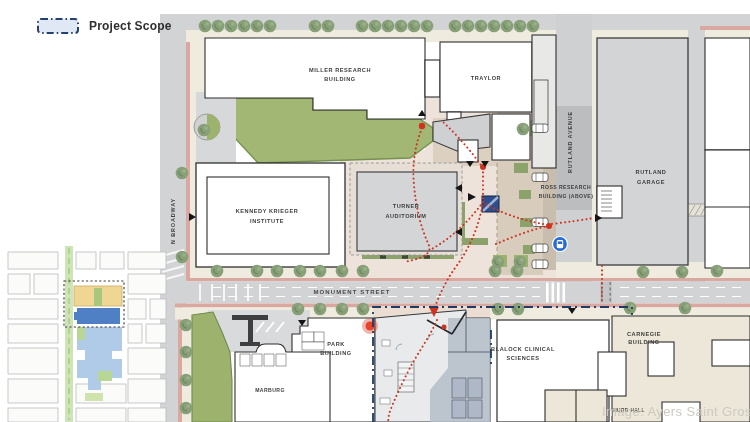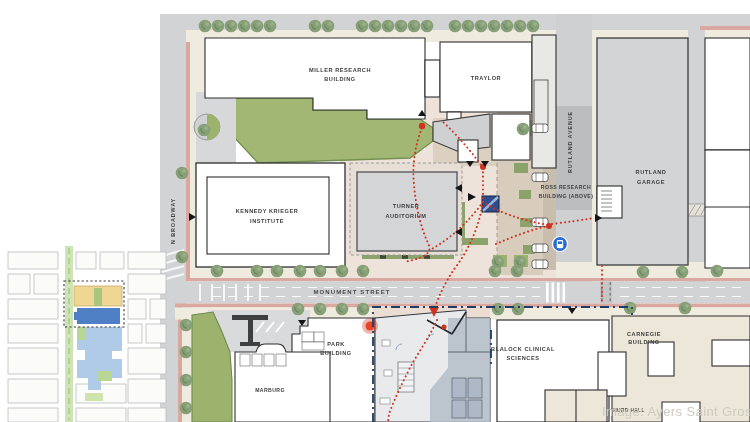--- a/index.html
+++ b/index.html
@@ -14,20 +14,26 @@
   .st{font-size:6px;letter-spacing:1.1px;fill:#4a4a4a;text-anchor:middle;font-weight:600;}
   .stv{font-size:5.4px;letter-spacing:.9px;fill:#434343;text-anchor:middle;font-weight:600;}
   .hurd{font-size:4.8px;letter-spacing:.4px;fill:#4f4e47;text-anchor:middle;font-weight:600;}
   .credit{font-size:13px;fill:#cdc9c0;letter-spacing:.4px;font-weight:400;}
 </style>
 </head>
 <body>
 
 <div class="canvas">
 
+  <div class="legend">
+    <svg width="44" height="18">
+      <rect x="2" y="2" width="40" height="14" rx="3" fill="#dfe8f4" stroke="#24406e" stroke-width="2" stroke-dasharray="7 3 1.5 3"></rect>
+    </svg>
+    <span class="legend-label">Project Scope</span>
+  </div>
 
   <svg class="map-svg" viewBox="0 0 750 422">
     <defs>
       <g id="tree">
         <circle r="6.3" fill="#87a077"></circle>
         <path d="M-3,-2 a4,4 0 0 0 4,5" stroke="#5f7a55" stroke-width="1.2" fill="none" opacity=".7"></path>
         <circle cx="2" cy="-2" r="2" fill="#9cb38c" opacity=".8"></circle>
       </g>
       <g id="car">
         <rect x="-8" y="-4" width="16" height="8.5" rx="2.4" fill="#fff" stroke="#4a4a4a" stroke-width=".8"></rect>

